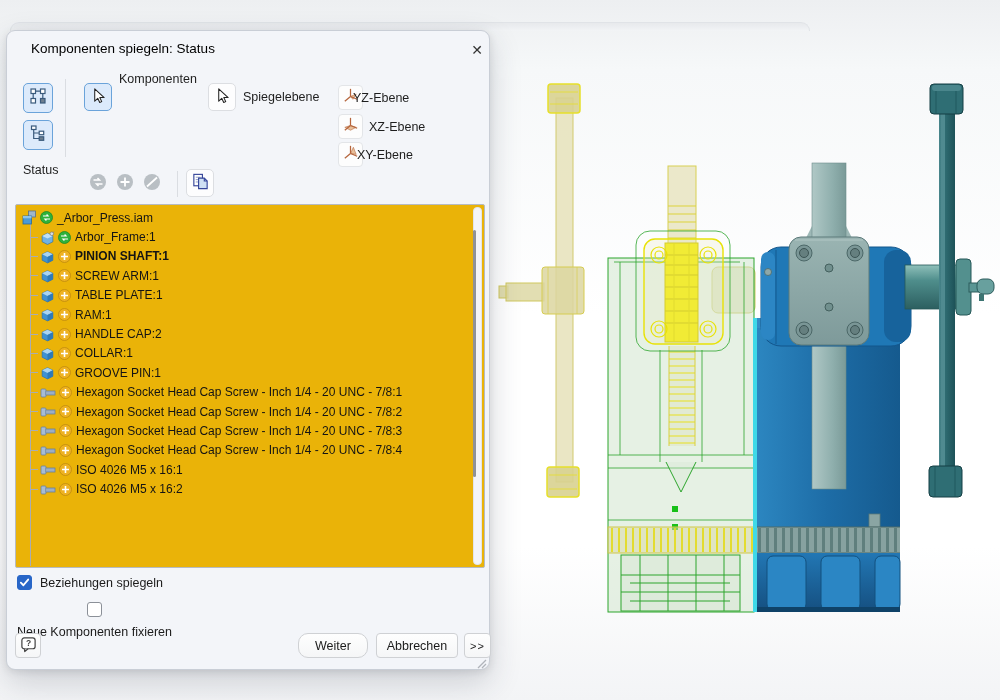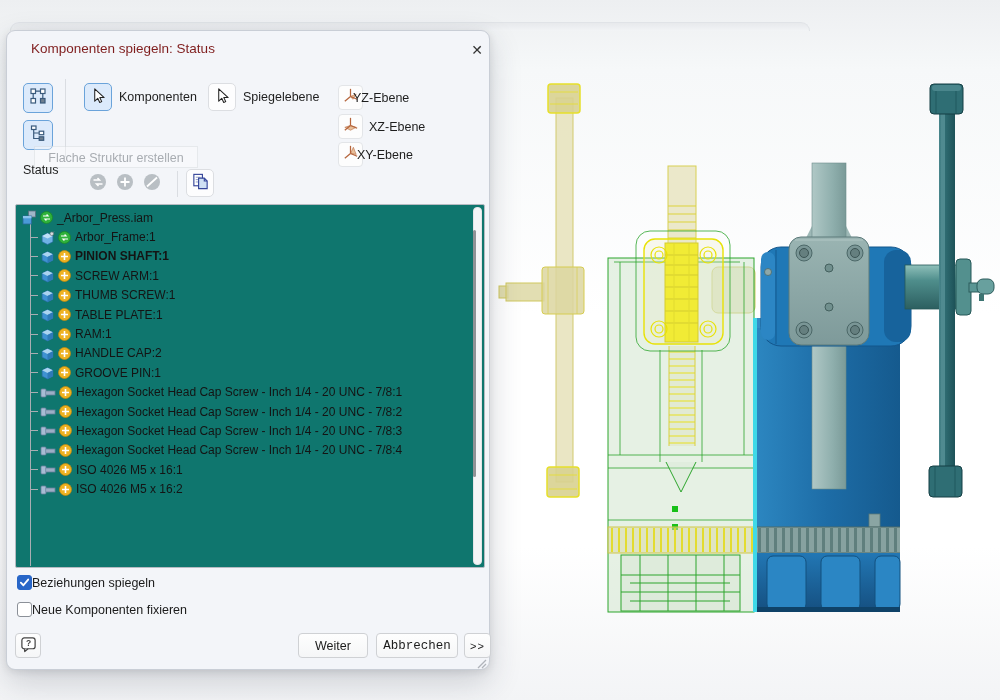--- a/index.html
+++ b/index.html
@@ -12,66 +12,66 @@
   #viewport svg { position:absolute; inset:0; }
   #top-band { position:absolute; left:10px; top:22px; width:800px; height:9px;
     background:linear-gradient(180deg,#e7e9ec,#f2f4f6); border-radius:10px 10px 0 0;
     border:1px solid #e0e3e7; border-bottom:none; }
 
   
   #dialog { position:absolute; left:6px; top:30px; width:484px; height:640px; z-index:2;
     background:#f3f5f9; border:1px solid #c9ced6; border-radius:9px;
     box-shadow:0 12px 32px rgba(40,50,70,.20), 0 2px 8px rgba(0,0,0,.10); }
   .abs { position:absolute; }
-  #dlg-title { left:24px; top:10px; font-size:13.5px; color:#7f1d1d; }
+  #dlg-title { left:24px; top:10px; font-size:13.5px; color:#000000; }
   #dlg-close { left:458px; top:7px; width:24px; height:24px; font-size:14px; color:#333;
     display:flex; align-items:center; justify-content:center; cursor:pointer; border-radius:4px; }
 
   .toolbtn { width:30px; height:30px; border-radius:5px; display:flex; align-items:center; justify-content:center; }
   .sel { background:#dceafb; border:1px solid #6aa3da; }
   .unsel { background:#fdfdfe; border:1px solid #dcdee2; }
   .lbl { font-size:12.5px; color:#1e1e1e; white-space:nowrap; }
 
   .planebtn { width:25px; height:25px; border-radius:4px; background:#fdfdfd; border:1px solid #e3e5e8;
     display:flex; align-items:center; justify-content:center; }
 
   #tooltip { left:27px; top:115px; width:164px; height:22px; text-align:center; line-height:22px;
     font-size:12.5px; color:#8f949a; background:rgba(255,255,255,.45); border:1px solid rgba(200,203,208,.45);
     opacity:.75; white-space:nowrap; }
 
   .statusbtn { width:25px; height:25px; display:flex; align-items:center; justify-content:center; border-radius:4px; }
   .vline { width:1px; background:#dadde2; }
 
-  #tree-box { left:8px; top:173px; width:470px; height:364px; background:#0f766e;
+  #tree-box { left:8px; top:173px; width:470px; height:364px; background:#eab308;
     border:1px solid #b6bbc2; border-radius:2px; overflow:hidden; }
   #tree-inner { position:absolute; inset:0; padding:3px 0 0 4px; }
   #tree-rail { position:absolute; left:14px; top:15px; width:1px; height:346px; background:#a9adb2; }
   .tree-row { display:flex; align-items:center; height:19.4px; white-space:nowrap; position:relative; }
   .tree-row .tick { width:8px; height:1px; background:#a9adb2; margin-right:2px; }
   .tree-row.root { padding-left:2px; }
   .tree-row.child { padding-left:10px; }
   .tree-row .ic { display:flex; margin-right:3px; }
   .tree-row .st { display:flex; margin-right:4px; }
   .tree-row .tlabel { font-size:12px; color:#141414; }
   .tree-row .tlabel.b { font-weight:bold; }
   #scroll-track { position:absolute; right:2px; top:2px; width:9px; height:358px;
     background:#f4f5f7; border:1px solid #e3e5e8; border-radius:4px; }
   #scroll-thumb { position:absolute; right:5px; top:22px; width:3px; height:247px; background:#8f9296; border-radius:2px; }
 
-  .cbrow { display:flex; align-items:center; cursor:pointer; }
+  .cbrow { display:flex; align-items:center; gap:8px; cursor:pointer; }
   .cbbox { width:15px; height:15px; border:1px solid #8b9098; border-radius:3px; background:#fff;
     display:flex; align-items:center; justify-content:center; }
   .cbbox.checked { background:#2866c8; border-color:#2866c8; }
   .cbl { font-size:12.5px; color:#1b1b1b; }
 
   .btn { height:25px; background:linear-gradient(180deg,#fefefe,#f5f6f7); border:1px solid #cfd1d4;
     border-radius:4px; font-size:12.5px; color:#1b1b1b; display:flex; align-items:center; justify-content:center; cursor:pointer; }
   #helpbtn { left:8px; top:602px; width:26px; height:25px; }
-  #btn-weiter { left:291px; top:602px; width:70px; }
-  #btn-abbrechen { left:369px; top:602px; width:82px;font-family:Liberation Mono, monospace; }
+  #btn-weiter { left:291px; top:602px; width:70px;border-radius:10px; }
+  #btn-abbrechen { left:369px; top:602px; width:82px; }
   #btn-more { left:457px; top:602px; width:27px; font-size:11px; letter-spacing:1px; }
   #grip { left:468px; top:624px; }
 </style>
 </head>
 <body>
 
 <div id="top-band"></div>
 <div id="viewport">
   <svg viewBox="0 0 1000 700" width="1000" height="700">
     <defs>
@@ -253,21 +253,21 @@
   </div>
   <div class="abs vline" style="left:58px; top:48px; height:78px;"></div>
 
   <div class="abs toolbtn sel" style="left:77px; top:52px; width:28px; height:28px;">
     <span>
       <svg width="17" height="17" viewBox="0 0 18 18">
         <path d="M5 2 L5 15 L8.2 12 L10.3 16.5 L12.4 15.5 L10.4 11.2 L15 11.2 Z" fill="#fff" stroke="#222" stroke-width="1.1" stroke-linejoin="round"></path>
       </svg>
     </span>
   </div>
-  <div class="abs lbl" style="left:112px; top:59px;">Komponenten</div>
+  <div class="abs lbl" style="left:112px; top:41px;">Komponenten</div>
 
   <div class="abs toolbtn unsel" style="left:201px; top:52px; width:28px; height:28px;">
     <span>
       <svg width="17" height="17" viewBox="0 0 18 18">
         <path d="M5 2 L5 15 L8.2 12 L10.3 16.5 L12.4 15.5 L10.4 11.2 L15 11.2 Z" fill="#fff" stroke="#222" stroke-width="1.1" stroke-linejoin="round"></path>
       </svg>
     </span>
   </div>
   <div class="abs lbl" style="left:236px; top:59px;">Spiegelebene</div>
 
@@ -306,21 +306,20 @@
         <g stroke="#b5653c" stroke-width="1.3">
             <line x1="10" y1="11" x2="10" y2="3"></line>
             <line x1="10" y1="11" x2="4" y2="16"></line>
             <line x1="10" y1="11" x2="17" y2="14"></line>
           </g>
       </svg>
     </span>
   </div>
   <div class="abs lbl" style="left:350px; top:117px;">XY-Ebene</div>
 
-  <div class="abs" id="tooltip">Flache Struktur erstellen</div>
 
   <div class="abs lbl" style="left:16px; top:132px;">Status</div>
   <div class="abs statusbtn" style="left:78px; top:140px;">
     <span>
       <svg width="18" height="18" viewBox="0 0 18 18">
         <circle cx="9" cy="9" r="8" fill="#b9bfc4"></circle>
         <path d="M4.5 7h6l-2-2.1M13.5 11h-6l2 2.1" stroke="#fff" stroke-width="1.5" fill="none"></path>
       </svg>
     </span>
   </div>
@@ -431,72 +430,72 @@
               <polygon points="2,5 7,2.5 12,5 7,7.5" fill="#aad4f0"></polygon>
               <polygon points="7,7.5 12,5 12,10.5 7,13" fill="#2e7ab8"></polygon>
             </svg>
           </span>
           <span class="st">
             <svg width="13" height="13" viewBox="0 0 13 13">
               <circle cx="6.5" cy="6.5" r="6" fill="#eeb222" stroke="#bf8a10" stroke-width=".8"></circle>
               <path d="M6.5 3v7M3 6.5h7" stroke="#fff" stroke-width="1.6"></path>
             </svg>
           </span>
-          <span class="tlabel">THUMB SCREW:1</span>
+          <span class="tlabel">TABLE PLATE:1</span>
         </div>
         <div class="tree-row child">
           <span class="tick"></span>
           <span class="ic">
             <svg width="15" height="15" viewBox="0 0 14 14">
               <polygon points="2,5 7,2.5 12,5 12,10.5 7,13 2,10.5" fill="#3f92d2" stroke="#2b6ea8" stroke-width=".6"></polygon>
               <polygon points="2,5 7,2.5 12,5 7,7.5" fill="#aad4f0"></polygon>
               <polygon points="7,7.5 12,5 12,10.5 7,13" fill="#2e7ab8"></polygon>
             </svg>
           </span>
           <span class="st">
             <svg width="13" height="13" viewBox="0 0 13 13">
               <circle cx="6.5" cy="6.5" r="6" fill="#eeb222" stroke="#bf8a10" stroke-width=".8"></circle>
               <path d="M6.5 3v7M3 6.5h7" stroke="#fff" stroke-width="1.6"></path>
             </svg>
           </span>
-          <span class="tlabel">TABLE PLATE:1</span>
+          <span class="tlabel">RAM:1</span>
         </div>
         <div class="tree-row child">
           <span class="tick"></span>
           <span class="ic">
             <svg width="15" height="15" viewBox="0 0 14 14">
               <polygon points="2,5 7,2.5 12,5 12,10.5 7,13 2,10.5" fill="#3f92d2" stroke="#2b6ea8" stroke-width=".6"></polygon>
               <polygon points="2,5 7,2.5 12,5 7,7.5" fill="#aad4f0"></polygon>
               <polygon points="7,7.5 12,5 12,10.5 7,13" fill="#2e7ab8"></polygon>
             </svg>
           </span>
           <span class="st">
             <svg width="13" height="13" viewBox="0 0 13 13">
               <circle cx="6.5" cy="6.5" r="6" fill="#eeb222" stroke="#bf8a10" stroke-width=".8"></circle>
               <path d="M6.5 3v7M3 6.5h7" stroke="#fff" stroke-width="1.6"></path>
             </svg>
           </span>
-          <span class="tlabel">RAM:1</span>
+          <span class="tlabel">HANDLE CAP:2</span>
         </div>
         <div class="tree-row child">
           <span class="tick"></span>
           <span class="ic">
             <svg width="15" height="15" viewBox="0 0 14 14">
               <polygon points="2,5 7,2.5 12,5 12,10.5 7,13 2,10.5" fill="#3f92d2" stroke="#2b6ea8" stroke-width=".6"></polygon>
               <polygon points="2,5 7,2.5 12,5 7,7.5" fill="#aad4f0"></polygon>
               <polygon points="7,7.5 12,5 12,10.5 7,13" fill="#2e7ab8"></polygon>
             </svg>
           </span>
           <span class="st">
             <svg width="13" height="13" viewBox="0 0 13 13">
               <circle cx="6.5" cy="6.5" r="6" fill="#eeb222" stroke="#bf8a10" stroke-width=".8"></circle>
               <path d="M6.5 3v7M3 6.5h7" stroke="#fff" stroke-width="1.6"></path>
             </svg>
           </span>
-          <span class="tlabel">HANDLE CAP:2</span>
+          <span class="tlabel">COLLAR:1</span>
         </div>
         <div class="tree-row child">
           <span class="tick"></span>
           <span class="ic">
             <svg width="15" height="15" viewBox="0 0 14 14">
               <polygon points="2,5 7,2.5 12,5 12,10.5 7,13 2,10.5" fill="#3f92d2" stroke="#2b6ea8" stroke-width=".6"></polygon>
               <polygon points="2,5 7,2.5 12,5 7,7.5" fill="#aad4f0"></polygon>
               <polygon points="7,7.5 12,5 12,10.5 7,13" fill="#2e7ab8"></polygon>
             </svg>
           </span>
@@ -617,21 +616,21 @@
   </div>
 
   <div class="abs cbrow" style="left:10px; top:544px;">
     <span class="cbbox checked">
         <svg width="11" height="11" viewBox="0 0 12 12">
           <path d="M2 6.2 L4.8 9 L10 2.8" stroke="#fff" stroke-width="2" fill="none" stroke-linecap="round" stroke-linejoin="round"></path>
         </svg>
       </span>
     <span class="cbl">Beziehungen spiegeln</span>
   </div>
-  <div class="abs cbrow" style="left:10px; top:571px;">
+  <div class="abs cbrow" style="left:10px; top:571px;flex-direction:column;">
     <span class="cbbox"></span>
     <span class="cbl">Neue Komponenten fixieren</span>
   </div>
 
   <div class="abs btn" id="helpbtn">
     <span>
       <svg width="17" height="17" viewBox="0 0 18 18">
         <rect x="2" y="2" width="14" height="11.5" rx="2.5" fill="#fff" stroke="#444" stroke-width="1.3"></rect>
         <path d="M5 13.5v3l3.5-3" fill="#fff" stroke="#444" stroke-width="1.3" stroke-linejoin="round"></path>
         <text x="9" y="11" text-anchor="middle" font-size="9" font-weight="bold" fill="#444" font-family="Liberation Sans, sans-serif">?</text>

